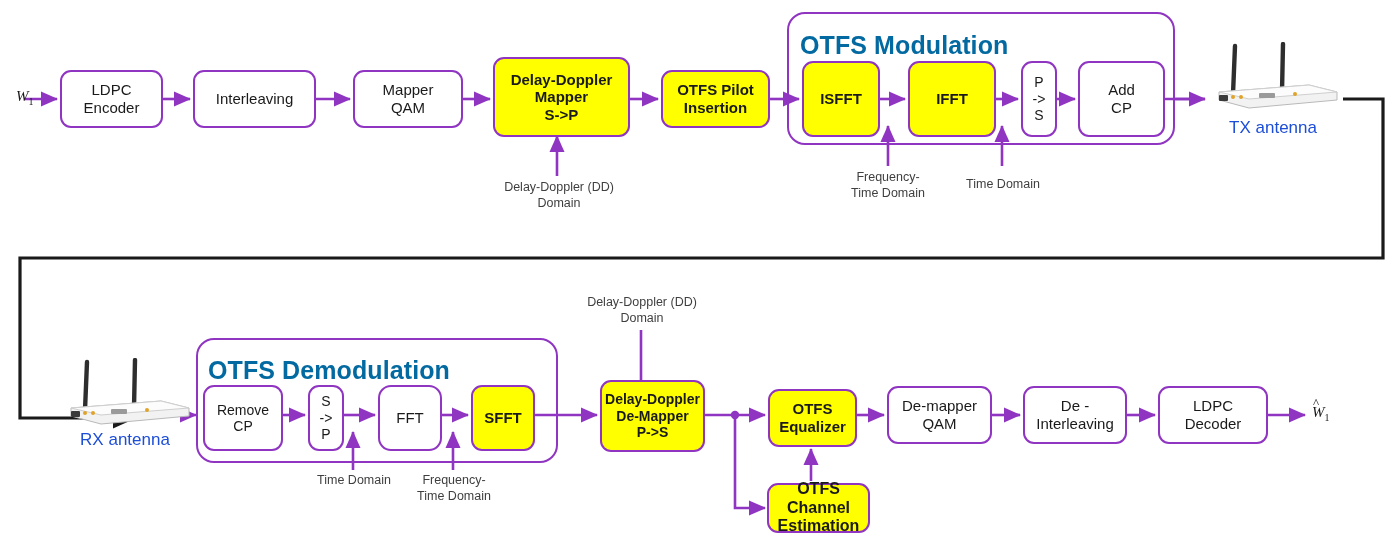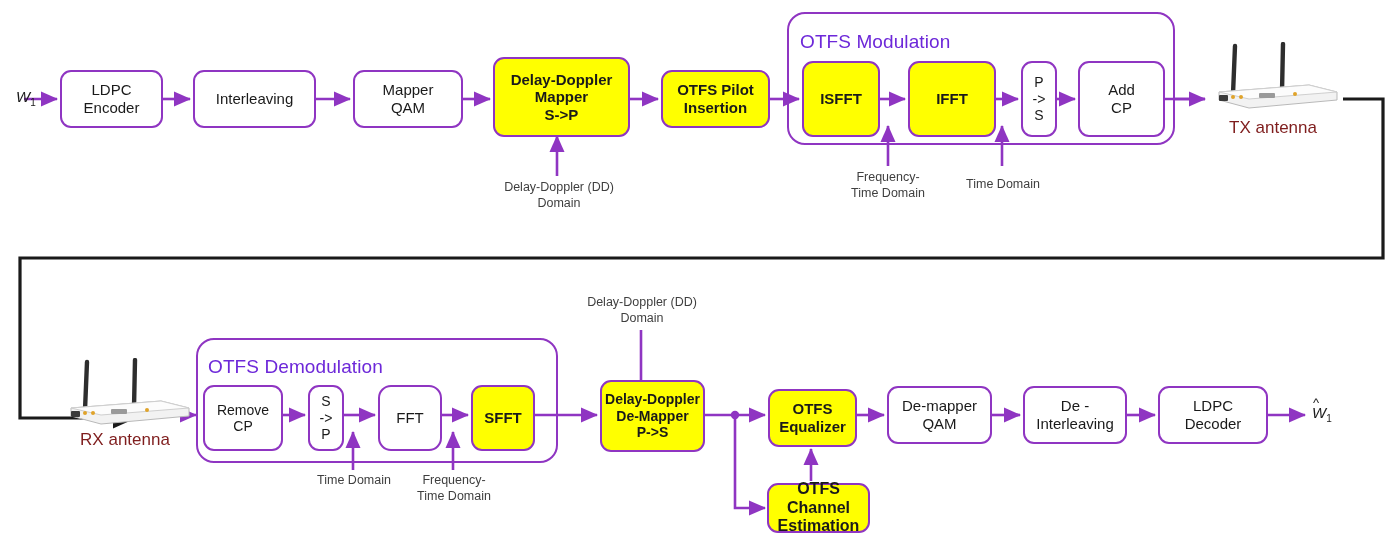--- a/index.html
+++ b/index.html
@@ -10,35 +10,35 @@
 
   .blk{position:absolute;box-sizing:border-box;border:2.2px solid #8f35c2;
        border-radius:11px;background:#ffffff;display:flex;align-items:center;
        justify-content:center;text-align:center;line-height:1.17;
        font-size:15px;color:#1a1a1a;z-index:3;}
   .blk.yellow{background:#ffff00;font-weight:600;}
   .blk span{display:block;padding:0 3px;white-space:pre-line;}
 
   .container{position:absolute;box-sizing:border-box;border:2.2px solid #8f35c2;
        border-radius:18px;background:transparent;z-index:2;}
-  .container-title{position:absolute;font-weight:normal;font-size:19px;color:#6d28d9;
+  .container-title{position:absolute;font-weight:bold;font-size:25px;color:#0369a1;
        letter-spacing:.1px;z-index:4;}
 
   .annot{position:absolute;font-size:12.5px;color:#3f3f3f;line-height:1.25;
        text-align:center;white-space:pre-line;z-index:4;}
 
-  .io-label{position:absolute;font-family:Liberation Sans, sans-serif;
+  .io-label{position:absolute;font-family:Liberation Serif, serif;
        font-style:italic;font-size:15px;color:#1a1a1a;z-index:4;}
   .io-label sub{font-style:normal;font-size:10px;}
   .hat{position:relative;}
   .hat::before{content:"^";position:absolute;left:1px;top:-9px;font-style:normal;
        font-size:13px;font-weight:400;}
 
   .device{position:absolute;z-index:3;}
-  .dev-label{position:absolute;font-size:17px;color:#7f1d1d;z-index:4;text-align:center;}
+  .dev-label{position:absolute;font-size:17px;color:#1d4ed8;z-index:4;text-align:center;}
 </style>
 </head>
 <body>
 
 <div id="stage">
 
   <svg class="wires" viewBox="0 0 1395 538">
     <defs>
       <marker id="ar" markerWidth="7" markerHeight="7" refX="6.2" refY="3.2" orient="auto">
         <path d="M0,0.3 L6.6,3.2 L0,6.1 z" fill="#8f35c2"></path>

